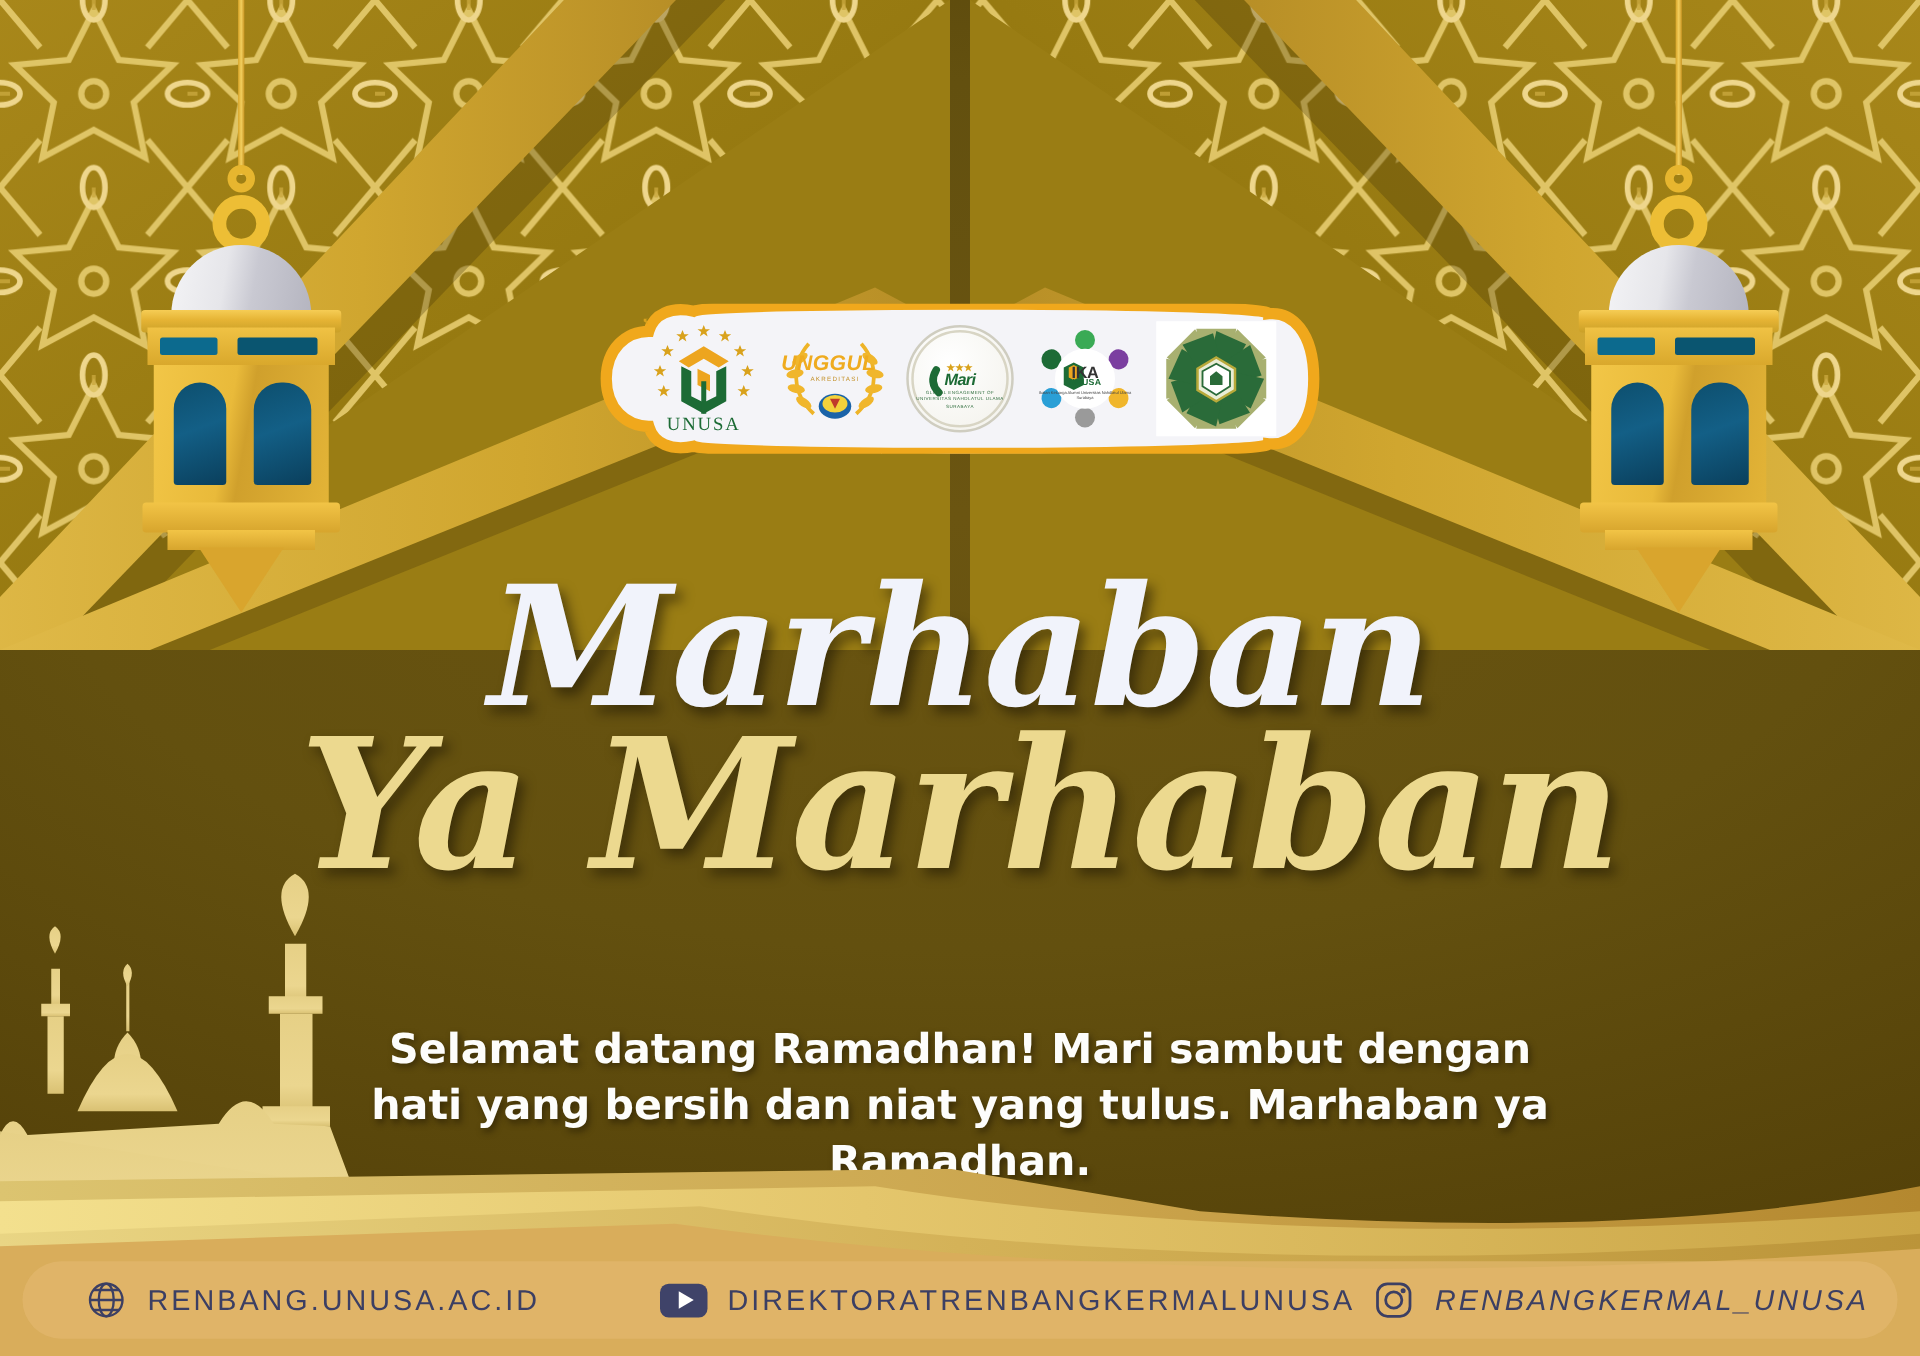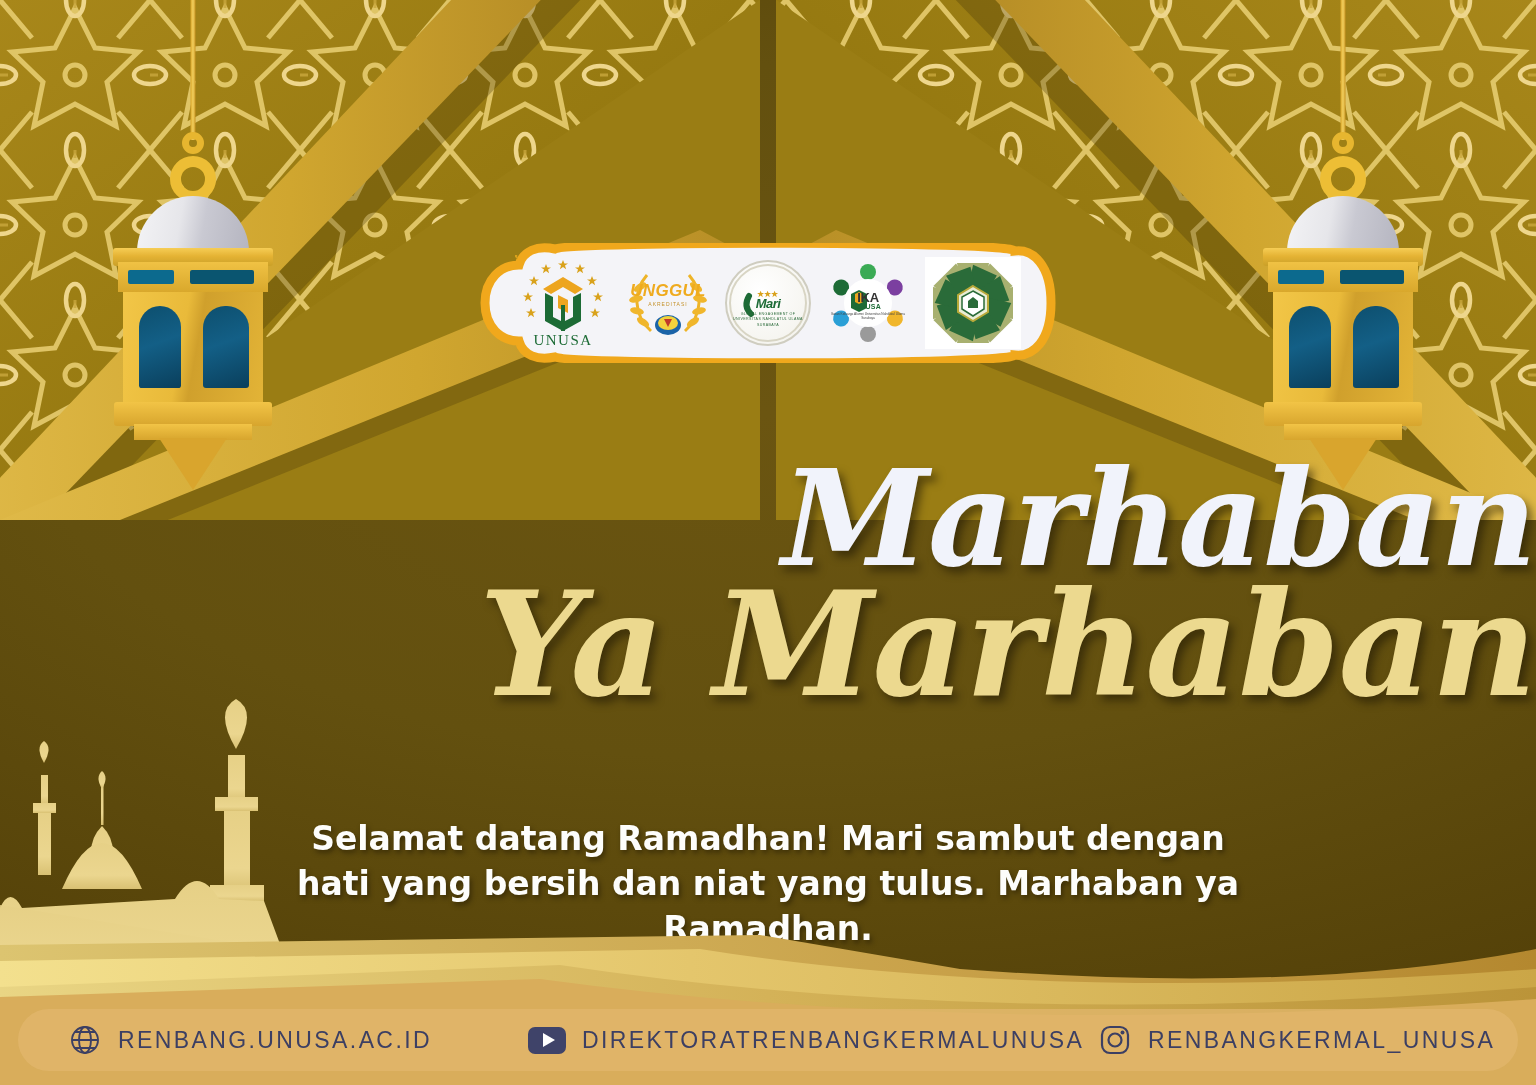--- a/index.html
+++ b/index.html
@@ -58,40 +58,40 @@
   .logos-row{position:absolute;left:58px;right:58px;top:10px;height:100px;
              display:flex;align-items:center;justify-content:center;gap:14px;}
   .logo-slot{position:relative;display:flex;flex-direction:column;align-items:center;justify-content:center;}
 
   
   .unusa-wrap{position:relative;width:96px;height:96px;}
   .unusa-text{position:absolute;bottom:2px;left:0;right:0;text-align:center;
               font-family:"Liberation Serif",serif;font-size:15px;letter-spacing:1.5px;color:#1c6b35;}
   
   .unggul-wrap{position:relative;width:86px;height:84px;}
-  .unggul-word{position:absolute;top:20px;left:0;right:0;text-align:center;
+  .unggul-word{position:absolute;top:20px;left:0;right:0;
                font-weight:bold;font-style:italic;font-size:17px;color:#efab1f;letter-spacing:.3px;}
   .unggul-sub{position:absolute;top:40px;left:0;right:0;text-align:center;font-size:5px;color:#c4912a;letter-spacing:1px;}
   
   .genus-wrap{position:relative;width:82px;height:82px;border-radius:50%;
               background:radial-gradient(circle at 40% 35%,#fff,#f2f1ea);
               border:2px solid #cfcdc0;display:flex;align-items:center;justify-content:center;}
   .genus-word{font-weight:bold;font-style:italic;font-size:13px;color:#1d6b36;letter-spacing:-.5px;}
   .genus-sub{position:absolute;bottom:16px;left:0;right:0;text-align:center;font-size:3.6px;color:#2b6b3a;letter-spacing:.4px;line-height:1.5;}
   
   .ika-wrap{position:relative;width:86px;height:86px;}
   .ika-core{position:absolute;left:19px;top:19px;width:48px;height:48px;border-radius:50%;background:#fff;}
   .ika-word{position:absolute;left:0;right:0;top:30px;text-align:center;font-weight:bold;font-size:13px;color:#333;letter-spacing:-.3px;}
   .ika-sub{position:absolute;left:0;right:0;top:43px;text-align:center;font-weight:bold;font-size:7px;color:#1d6b36;letter-spacing:.3px;}
   .ika-tiny{position:absolute;left:0;right:0;top:52px;text-align:center;font-size:3.2px;color:#444;line-height:1.4;}
   
   .rosette-wrap{position:relative;width:96px;height:92px;background:#fff;}
 
   
-  #headline{position:absolute;left:0;right:0;top:455px;text-align:right;}
+  #headline{position:absolute;left:0;right:0;top:455px;text-align:center;}
   .line{display:block;font-family:"DejaVu Serif",serif;font-weight:bold;font-style:italic;
         letter-spacing:-1px;line-height:.96;
         text-shadow:5px 6px 9px rgba(30,22,3,.55);}
   .line1{font-size:133px;color:#f1f3fb;}
   .line2{font-size:145px;color:#ecd98f;margin-top:-8px;}
 
   
   #subtitle{position:absolute;left:288px;width:960px;top:817px;text-align:center;
             font-family:"DejaVu Sans",sans-serif;font-weight:bold;font-size:33px;line-height:1.36;
             color:#fdfdfb;text-shadow:2px 3px 5px rgba(25,18,2,.5);}
@@ -101,21 +101,21 @@
 
   
   #footer{position:absolute;left:0;right:0;bottom:0;height:150px;}
   .pill{position:absolute;left:18px;right:18px;bottom:14px;height:62px;border-radius:34px;
         background:rgba(226,183,110,.72);
         display:flex;align-items:center;}
   .fitem{display:flex;align-items:center;gap:16px;color:#3c3f63;}
   .fitem .flabel{font-size:23px;letter-spacing:2.4px;color:#3c3f63;font-family:"Liberation Sans",sans-serif;}
   .fi1{position:absolute;left:50px;}
   .fi2{position:absolute;left:510px;}
-  .fi3{position:absolute;left:1080px;}
+  .fi3{position:absolute;left:1080px;font-style:italic;}
   .yt-badge{width:38px;height:27px;border-radius:7px;background:#3f4369;display:flex;align-items:center;justify-content:center;}
   .yt-tri{width:0;height:0;border-left:12px solid #fff;border-top:7px solid transparent;border-bottom:7px solid transparent;margin-left:3px;}
 </style>
 </head>
 <body>
 
 <div id="poster">
 
   <div class="pattern-corner left">
     <div class="pattern-fill"></div>

